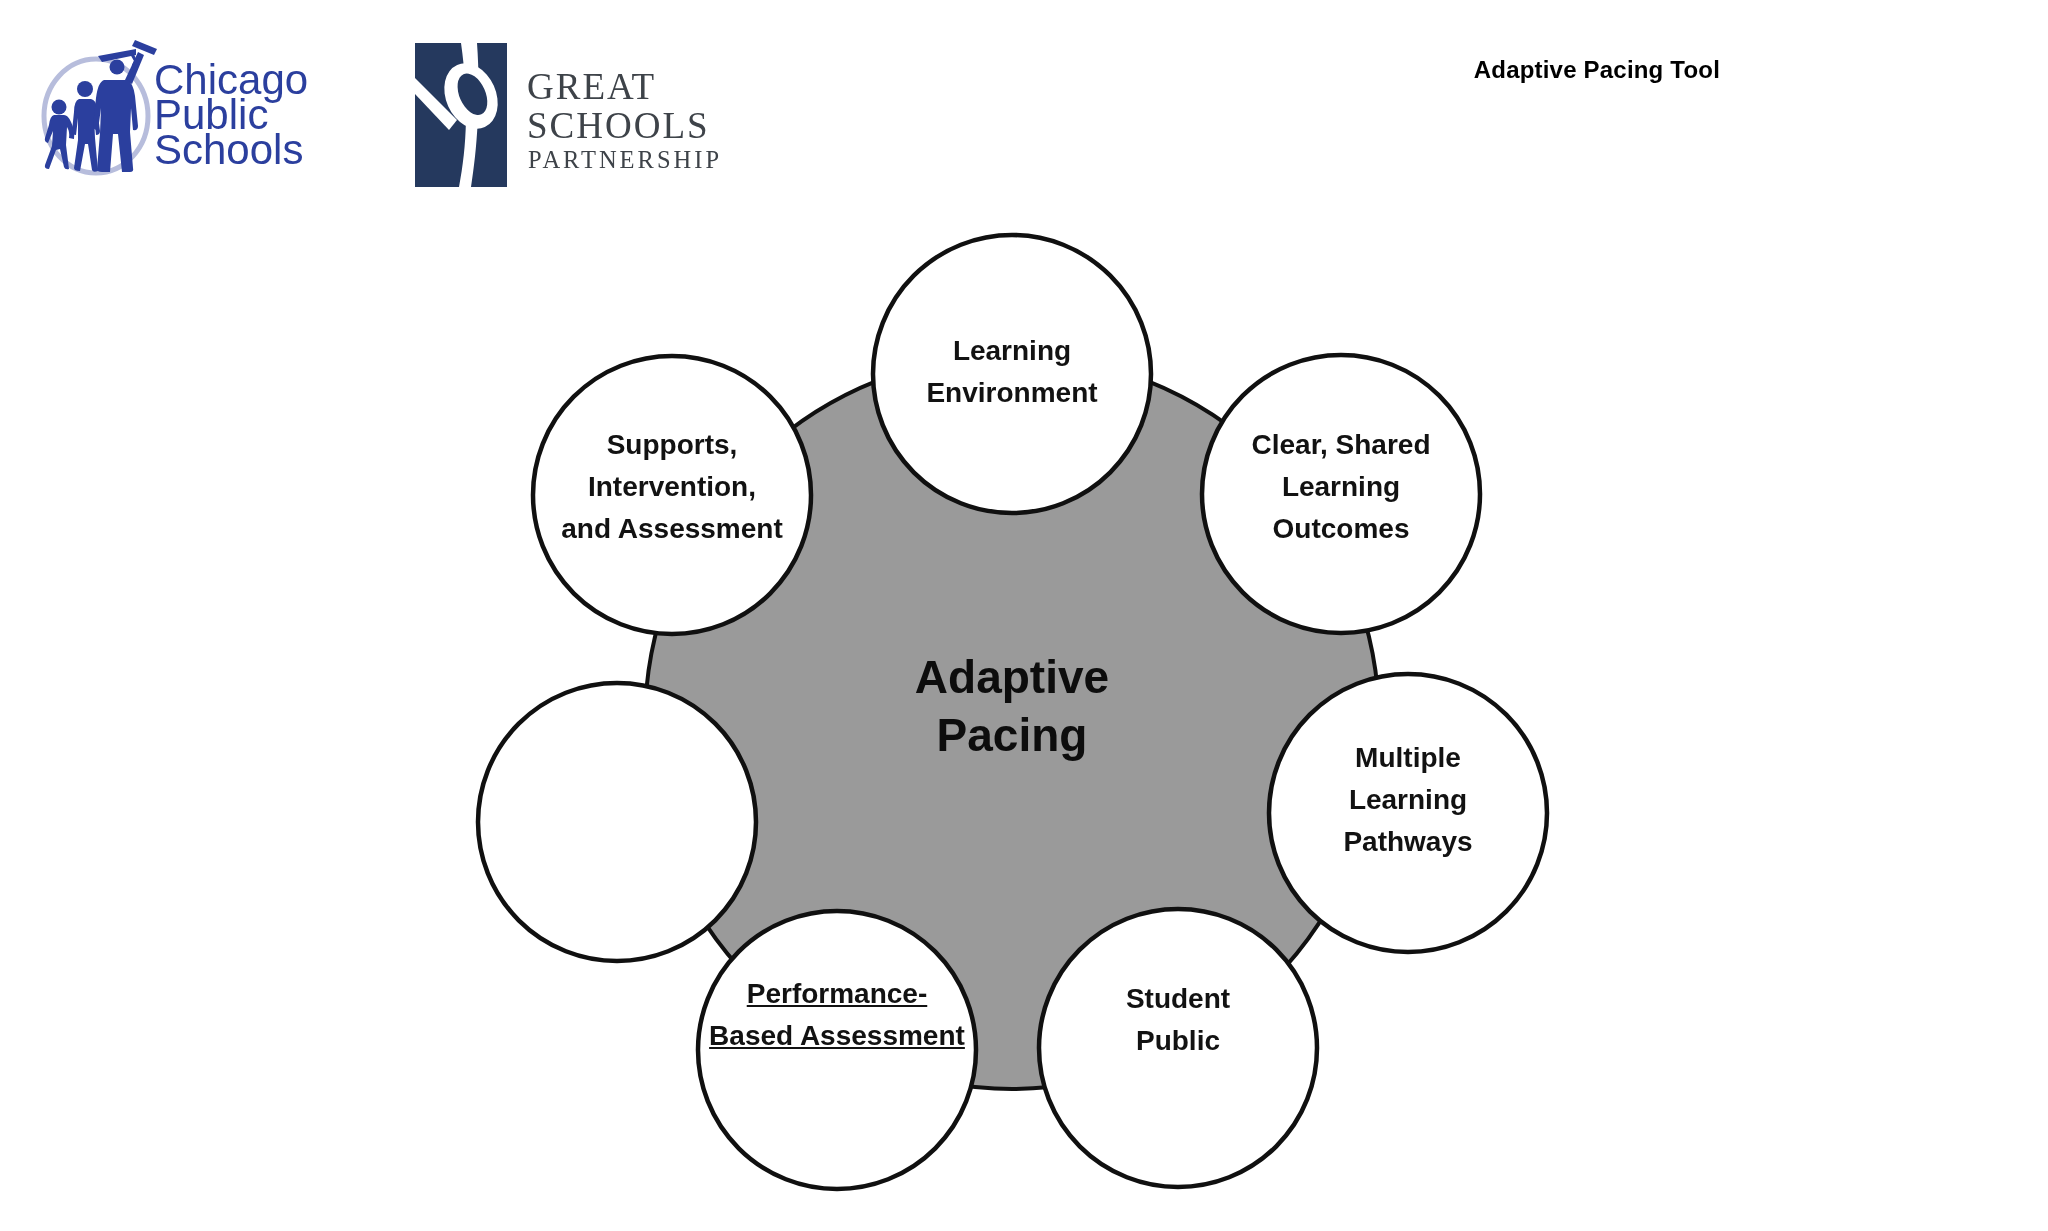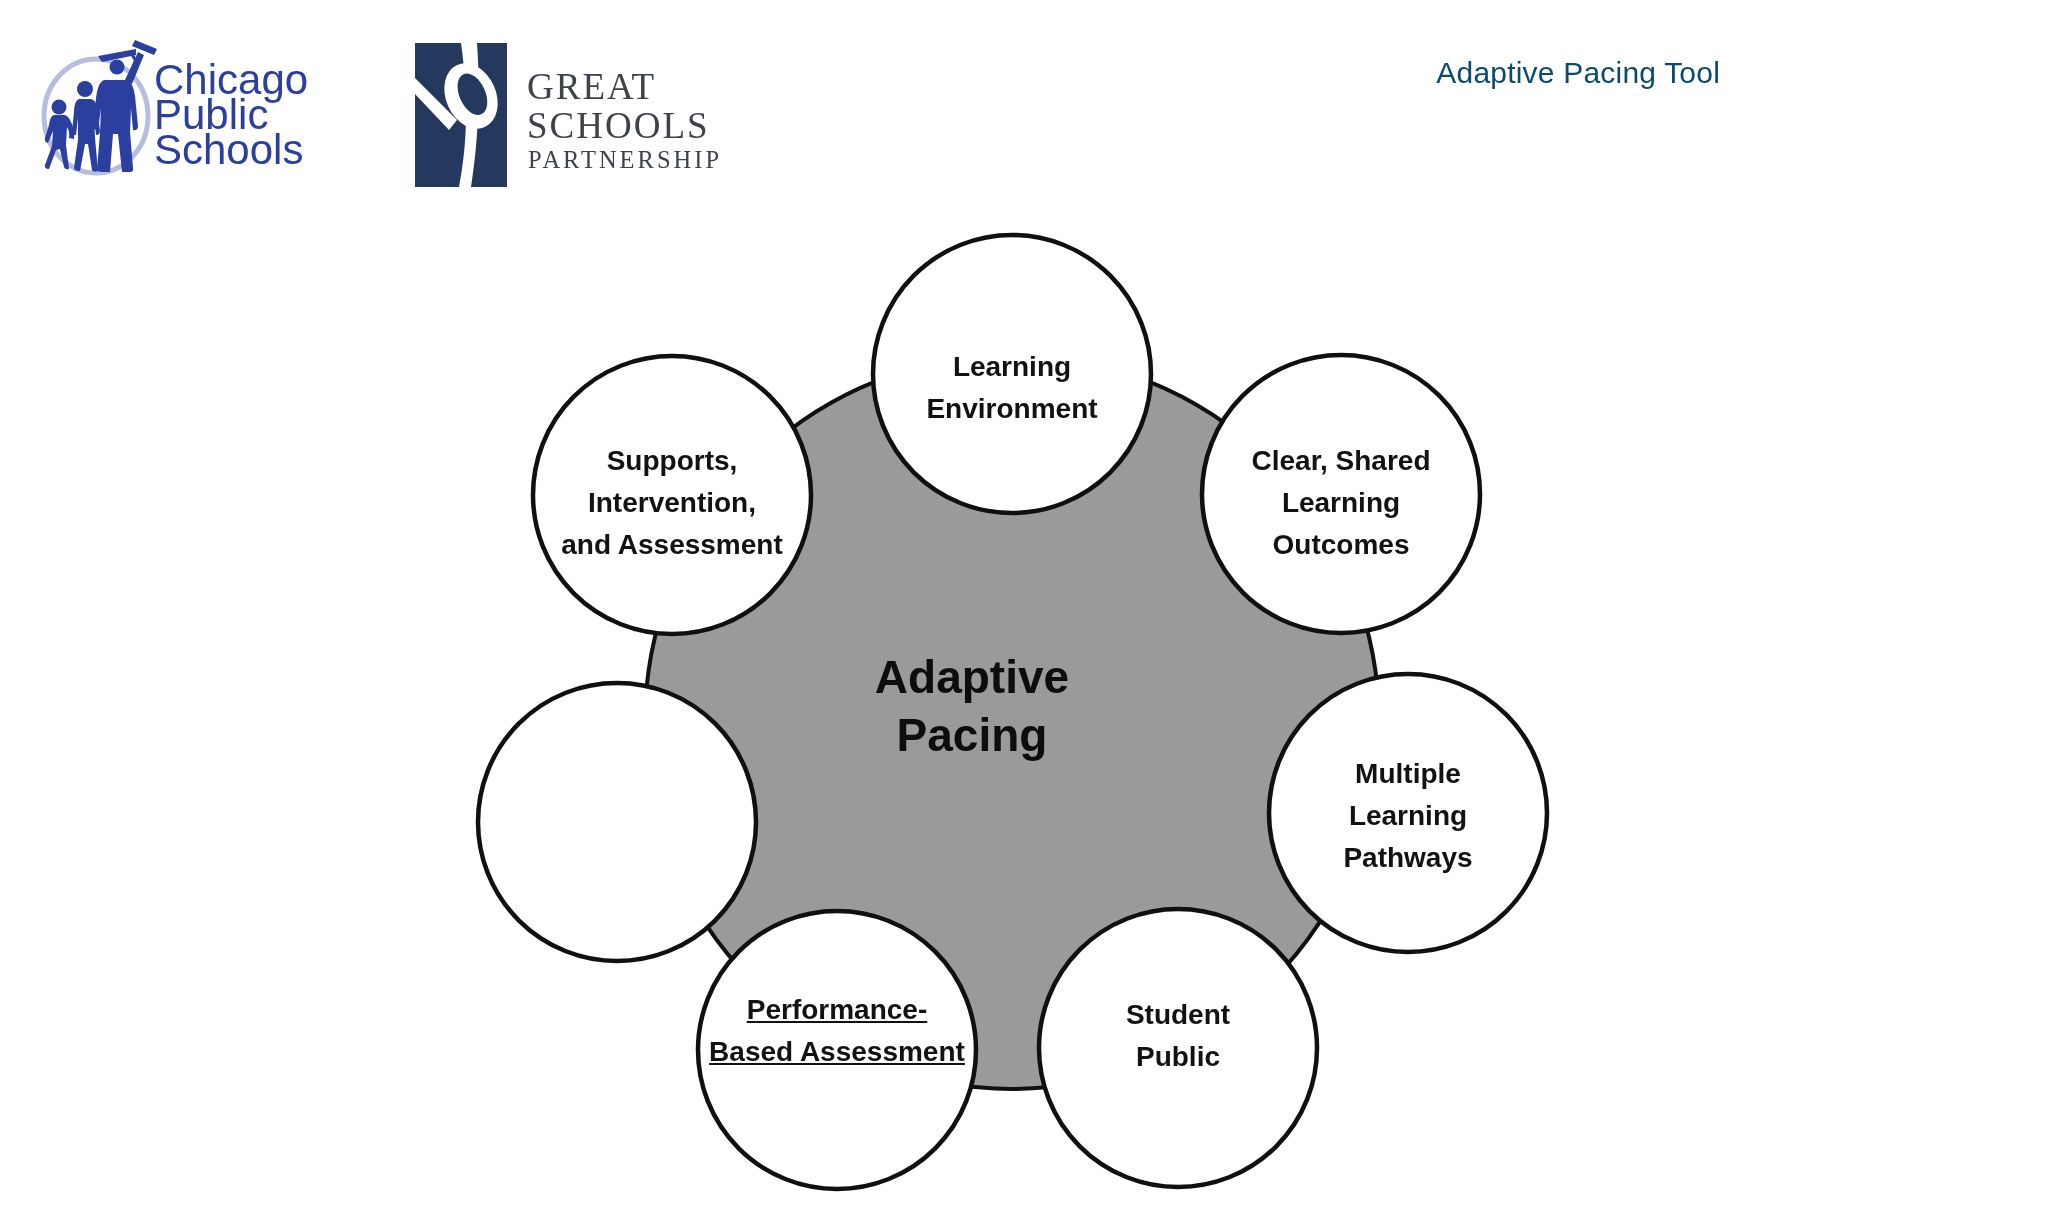--- a/index.html
+++ b/index.html
@@ -11,39 +11,38 @@
     overflow: hidden;
     font-family: "Liberation Sans", sans-serif;
   }
   
   .cps-logo { position: absolute; left: 40px; top: 28px; width: 272px; height: 152px; }
   .gsp-logo { position: absolute; left: 415px; top: 40px; width: 320px; height: 150px; }
   .doc-title {
     position: absolute;
     top: 56px;
     right: 36px;
-    font-size: 30px;
-    font-weight: normal;
-    color: #0c4a6e;
+    font-size: 24px;
+    font-weight: bold;
+    color: #000000;
     letter-spacing: 0.2px;
     white-space: nowrap;
   }
   
   .diagram-svg { position: absolute; left: 0; top: 0; width: 2048px; height: 1231px; }
   .node-label {
     position: absolute;
     width: 280px;
     transform: translate(-50%, -50%);
     text-align: center;
     font-size: 28px;
     font-weight: bold;
     line-height: 1.5;
     color: #121212;
     white-space: pre-line;
-    margin-top: 16px;
   }
   .hub-label {
     position: absolute;
     width: 420px;
     transform: translate(-50%, -50%);
     text-align: center;
     font-size: 46px;
     font-weight: bold;
     line-height: 1.27;
     color: #0d0d0d;
@@ -109,21 +108,21 @@
       <circle cx="1012" cy="374" r="139"></circle>
       <circle cx="1341" cy="494" r="139"></circle>
       <circle cx="1408" cy="813" r="139"></circle>
       <circle cx="1178" cy="1048" r="139"></circle>
       <circle cx="837" cy="1050" r="139"></circle>
       <circle cx="617" cy="822" r="139"></circle>
       <circle cx="672" cy="495" r="139"></circle>
     </g>
   </svg>
 
-  <div class="hub-label" style="left:972px; top:706px;">Adaptive
+  <div class="hub-label" style="left:1012px; top:706px;">Adaptive
 Pacing</div>
   <div class="node-label" style="left:1012px; top:372px;">Learning
 Environment</div>
   <div class="node-label" style="left:1341px; top:487px;">Clear, Shared
 Learning
 Outcomes</div>
   <div class="node-label" style="left:1408px; top:800px;text-align:center;">Multiple
 Learning
 Pathways</div>
   <div class="node-label" style="left:1178px; top:1020px;">Student

